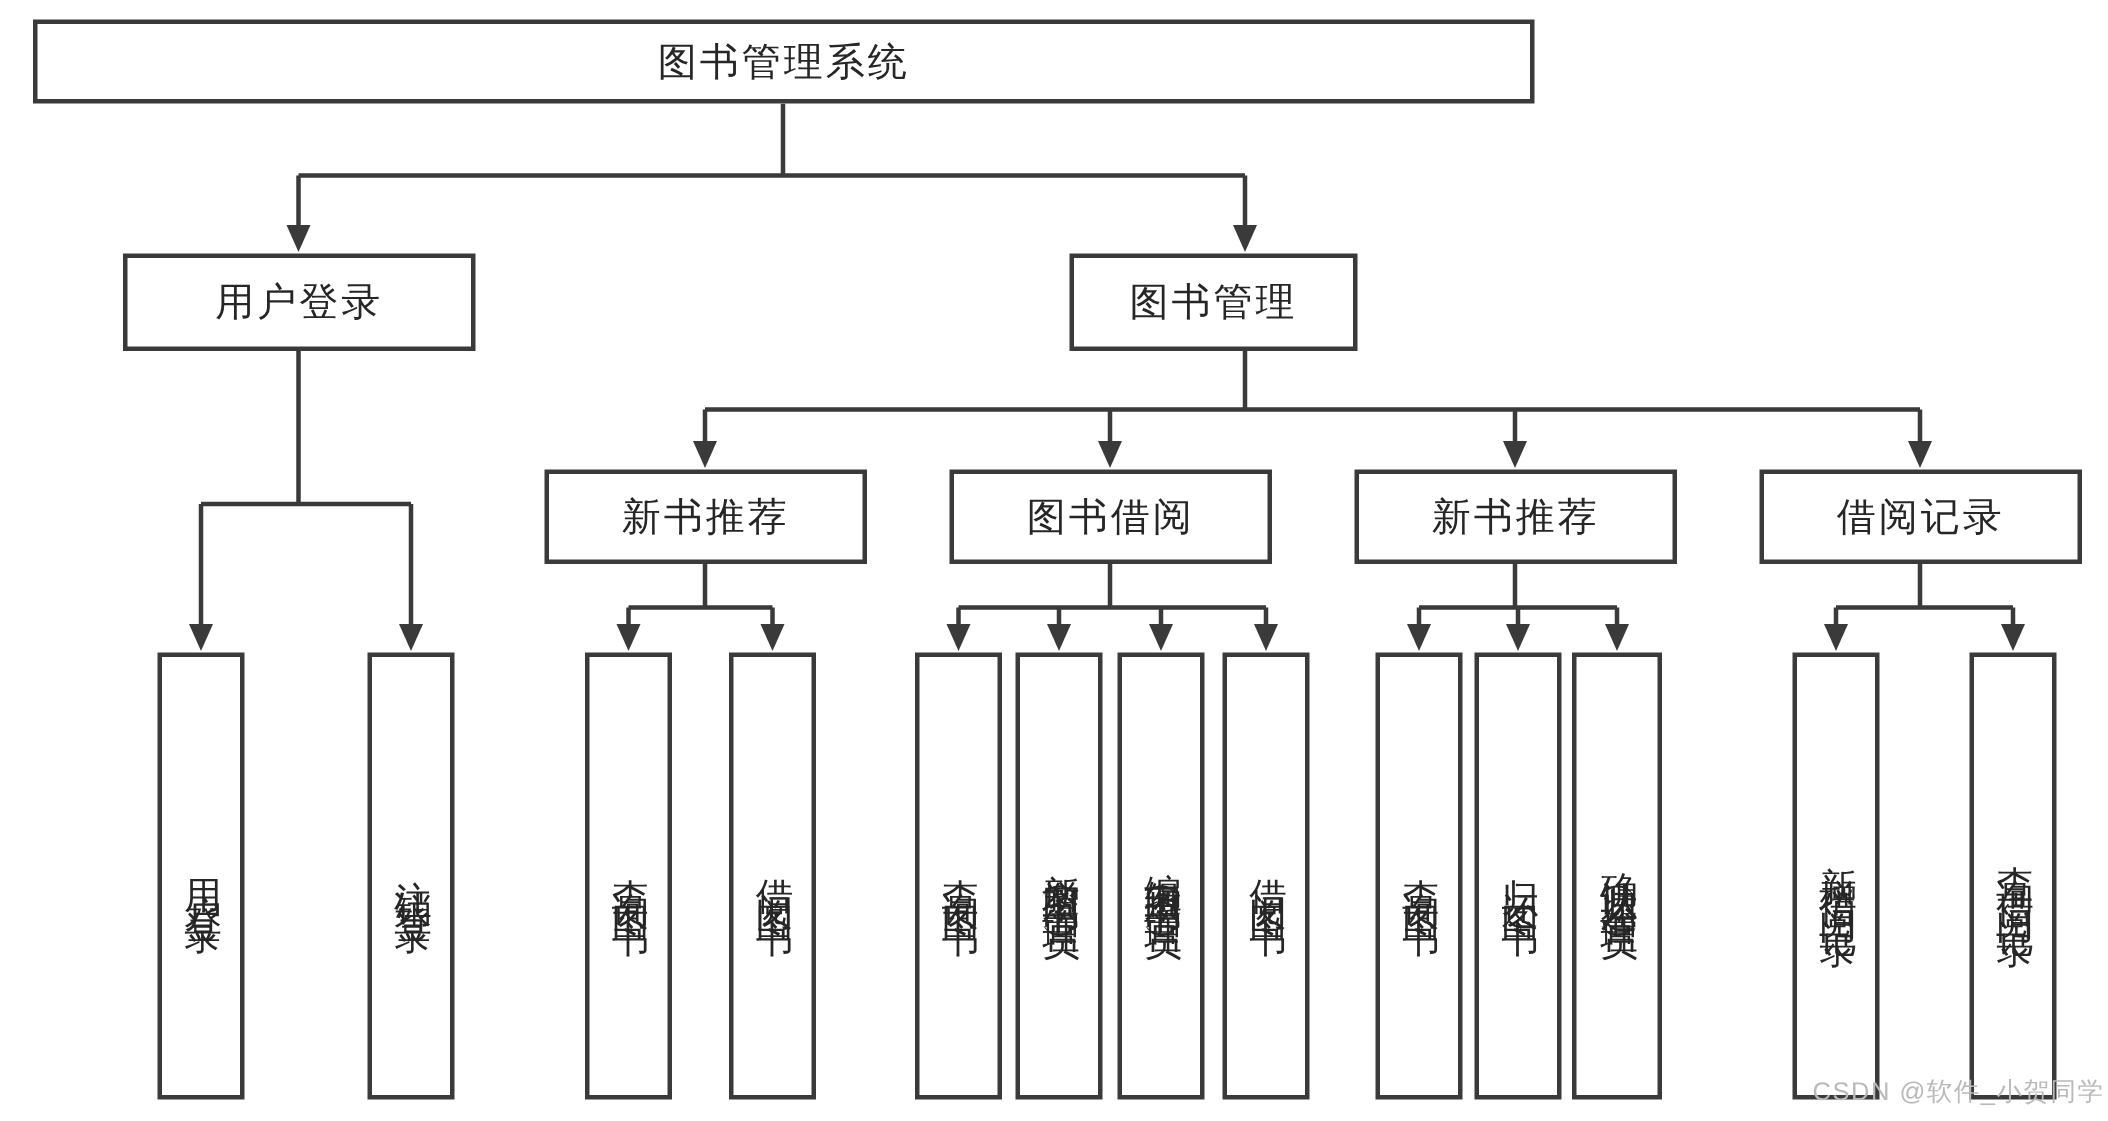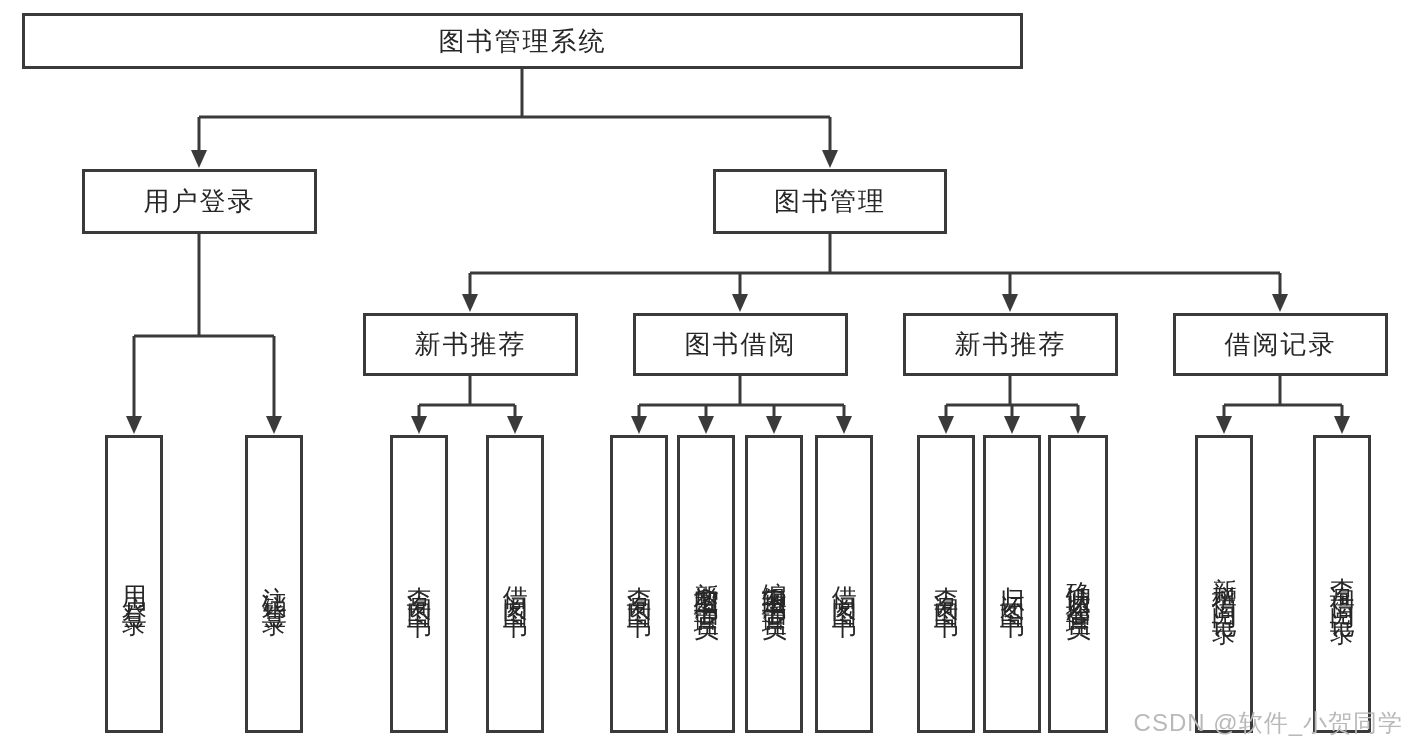--- a/index.html
+++ b/index.html
@@ -24,21 +24,21 @@
     background: #ffffff;
     display: flex;
     align-items: center;
     justify-content: center;
     color: #262626;
     z-index: 2;
   }
   .h-label { font-size: 26px; letter-spacing: 2px; white-space: nowrap; }
   .root  { left: 22px;  top: 13px;  width: 1001px; height: 56px; }
   .lvl2a { left: 82px;  top: 169px; width: 235px;  height: 65px; }
-  .lvl2b { left: 713px; top: 169px; width: 234px;  height: 65px; }
+  .lvl2b { left: 713px; top: 169px; width: 192px;  height: 65px; }
   .lvl3  { top: 313px;  height: 63px; width: 215px; }
   .l3a { left: 363px; }  .l3b { left: 633px; justify-content: center; }
   .l3c { left: 903px; }  .l3d { left: 1173px; }
   .leaf { top: 435px; height: 298px; width: 58px; }
   .leaf > span {
     writing-mode: vertical-rl;
     text-orientation: mixed;
     font-size: 25px;
     line-height: 1.1;
     letter-spacing: 9px;
@@ -49,21 +49,21 @@
   .lf2  { left: 390px; }  .lf3  { left: 486px; }
   .lf4  { left: 610px; }  .lf5  { left: 677px; }
   .lf6  { left: 745px; }  .lf7  { left: 815px; }
   .lf8  { left: 917px; }  .lf9  { left: 983px; }
   .lf10 { left: 1048px; width: 60px; }
   .lf11 { left: 1195px; } .lf12 { left: 1313px; }
   .watermark {
     position: absolute;
     right: 2px;
     bottom: 8px;
-    font-size: 24px;
+    font-size: 17px;
     color: #b9b9b9;
     letter-spacing: 1px;
     z-index: 5;
     white-space: nowrap;
   }
 </style>
 </head>
 <body>
 
 <div class="canvas">

